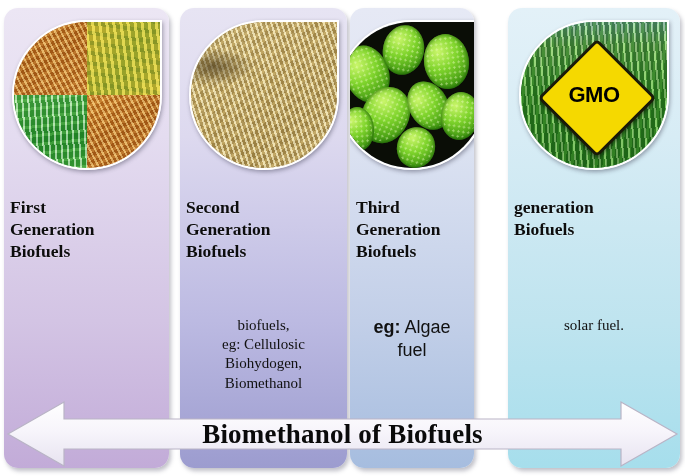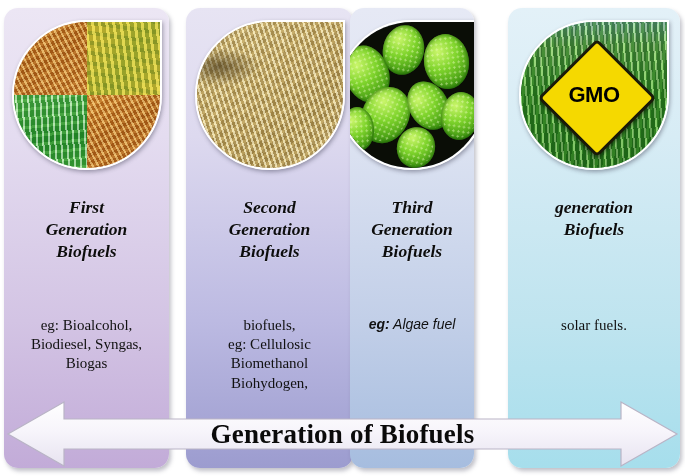--- a/index.html
+++ b/index.html
@@ -23,21 +23,21 @@
   .panel {
     position: absolute;
     top: 8px;
     height: 460px;
     border-radius: 14px;
     box-shadow: 2px 3px 4px rgba(90,90,110,.38);
     overflow: hidden;
     box-sizing: border-box;
   }
   .panel.p1 { left: 4px;   width: 165px; background: linear-gradient(to bottom, #ece6f4 0%, #e4dcf0 28%, #d3c4e4 68%, #c2abd8 100%); }
-  .panel.p2 { left: 186px; width: 167px; background: linear-gradient(to bottom, #e7e4f3 0%, #ddd9ef 28%, #bcbae2 68%, #9c9ccf 100%); }
+  .panel.p2 { left: 180px; width: 167px; background: linear-gradient(to bottom, #e7e4f3 0%, #ddd9ef 28%, #bcbae2 68%, #9c9ccf 100%); }
   .panel.p3 { left: 350px; width: 124px; background: linear-gradient(to bottom, #e6e9f5 0%, #dde3f2 28%, #c2cfe8 68%, #a6bddf 100%); }
   .panel.p4 { left: 508px; width: 172px; background: linear-gradient(to bottom, #e3f1f8 0%, #d7ecf5 28%, #bfe4ef 68%, #a6deec 100%); padding-left: 40px; }
 
   
   .photo-wrap {
     position: absolute;
     left: 50%;
     transform: translateX(-50%);
     top: 12px;
     width: 150px; height: 150px;
@@ -125,44 +125,42 @@
     position: absolute; left: 50%; top: 50%;
     transform: translate(-50%,-50%);
     font-family: "Liberation Sans", "DejaVu Sans", sans-serif;
     font-weight: bold; font-size: 22px; letter-spacing: -.5px;
     color: #000; white-space: nowrap;
   }
 
   
   .ptitle {
     position: absolute; left: 0; right: 0; top: 188px;
-    text-align: center;
+    text-align: left;
     font-weight: bold;
     font-size: 17.5px;
     line-height: 1.26;
     color: #0d0d0d;
     padding: 0 6px;
     box-sizing: border-box;
     text-shadow: 0 1px 0 rgba(255,255,255,.25);
-    font-style: italic;
   }
   .pdesc {
     position: absolute; left: 0; right: 0; top: 308px;
     text-align: center;
     font-size: 15px;
     line-height: 1.28;
     color: #111;
     padding: 0 7px;
     box-sizing: border-box;
   }
   .pdesc .eg-b { font-weight: bold; }
   .pdesc.sans {
     font-family: "Liberation Sans", "DejaVu Sans", sans-serif;
-    font-size: 14px;
-    font-style: italic;
+    font-size: 18px;
   }
 
   
   #arrow-banner {
     position: absolute;
     left: 6px; top: 400px;
     width: 673px; height: 68px;
   }
   #arrow-banner svg { display: block; width: 100%; height: 100%; }
   .banner-label {
@@ -191,43 +189,38 @@
           <div class="q-cane"></div>
           <div class="q-wheat"></div>
         </div>
       </div>
     </div>
     <div class="ptitle">
       <div>First</div>
       <div>Generation</div>
       <div>Biofuels</div>
     </div>
-    <div class="pdesc">
-      <div>eg: Bioalcohol,</div>
-      <div>Biodiesel, Syngas,</div>
-      <div>Biogas</div>
-    </div>
   </div>
 
   <div class="panel p2">
     <div class="photo-wrap">
       <div class="photo notch-tr">
         <div class="straw"></div>
       </div>
     </div>
     <div class="ptitle">
       <div>Second</div>
       <div>Generation</div>
       <div>Biofuels</div>
     </div>
     <div class="pdesc">
       <div>biofuels,</div>
       <div>eg: Cellulosic</div>
+      <div>Biohydogen,</div>
       <div>Biomethanol</div>
-      <div>Biohydogen,</div>
     </div>
   </div>
 
   <div class="panel p3">
     <div class="photo-wrap">
       <div class="photo notch-tr">
         <div class="algae">
           <div class="cell" style="left:4%;  top:16%; width:30%; height:40%; transform:rotate(-18deg);"></div>
           <div class="cell" style="left:30%; top:2%;  width:28%; height:34%; transform:rotate(12deg);"></div>
           <div class="cell" style="left:58%; top:8%;  width:31%; height:38%; transform:rotate(-8deg);"></div>
@@ -258,31 +251,31 @@
         <div class="grass"></div>
         <div class="gmo-sign"></div>
         <div class="gmo-text">GMO</div>
       </div>
     </div>
     <div class="ptitle">
       <div>generation</div>
       <div>Biofuels</div>
     </div>
     <div class="pdesc">
-      <div>solar fuels.</div>
+      <div>solar fuel.</div>
     </div>
   </div>
 
   <div id="arrow-banner">
     <svg viewBox="0 0 673 68" preserveAspectRatio="none">
       <defs>
         <linearGradient id="arrGrad" x1="0" y1="0" x2="0" y2="1">
           <stop offset="0%" stop-color="#ffffff"></stop>
           <stop offset="45%" stop-color="#f7f5fb"></stop>
           <stop offset="100%" stop-color="#e7e3f0"></stop>
         </linearGradient>
       </defs>
       <polygon points="2,34 58,2 58,19 615,19 615,2 671,34 615,66 615,49 58,49 58,66" fill="url(#arrGrad)" stroke="#b9b4c6" stroke-width="1.2"></polygon>
     </svg>
-    <div class="banner-label">Generation of Biofuels</div>
+    <div class="banner-label">Biomethanol of Biofuels</div>
   </div>
 
 </div>
 
 </body></html>

